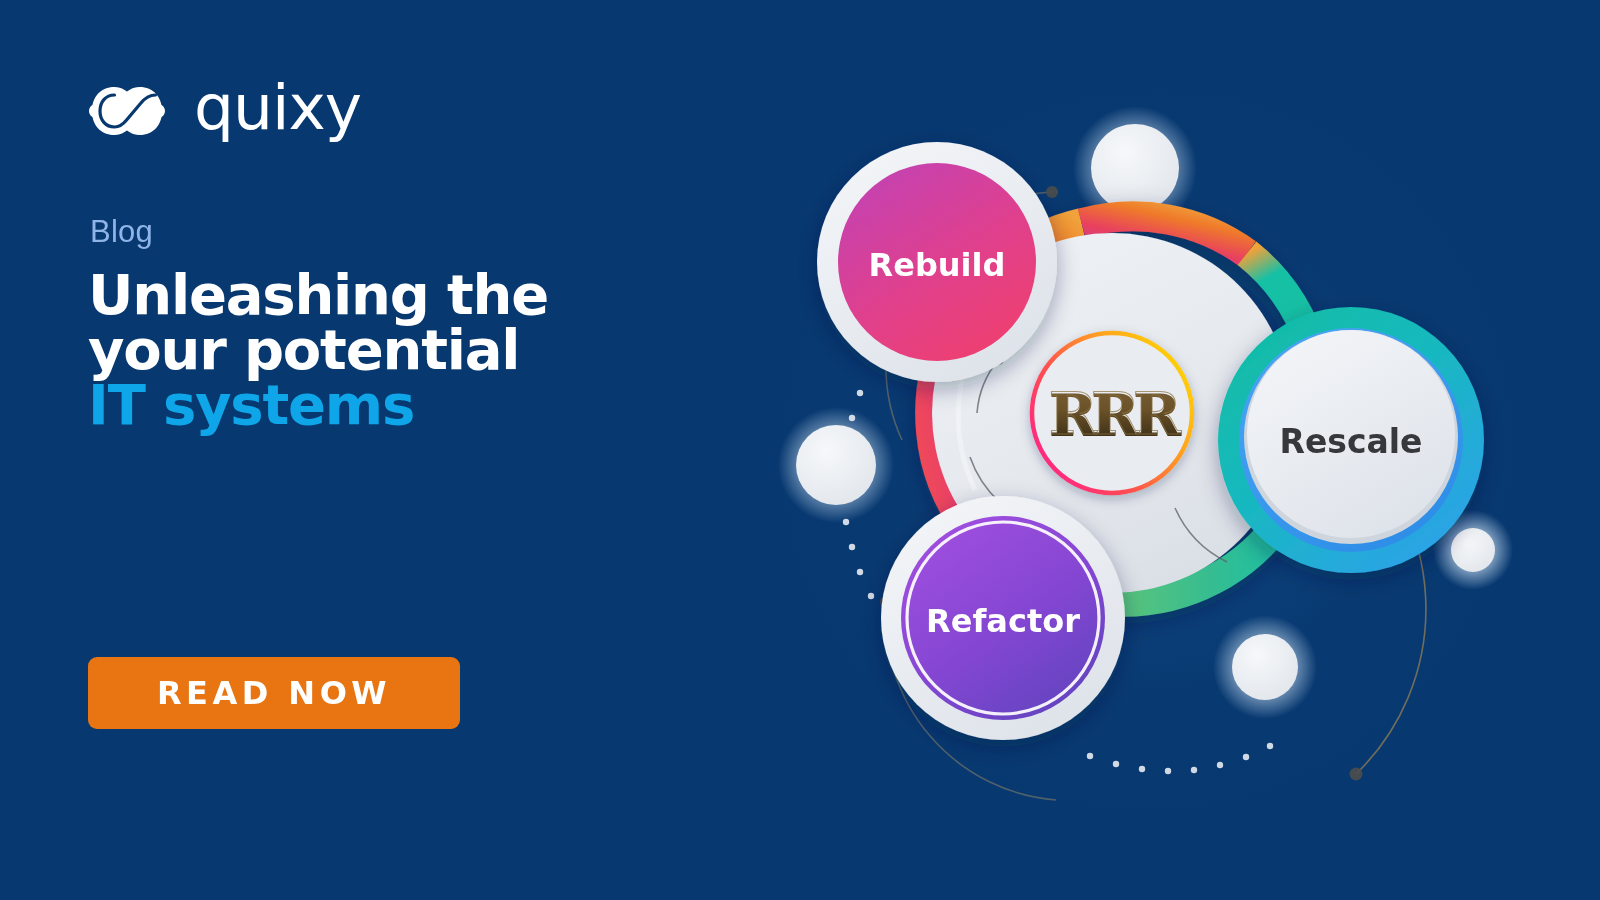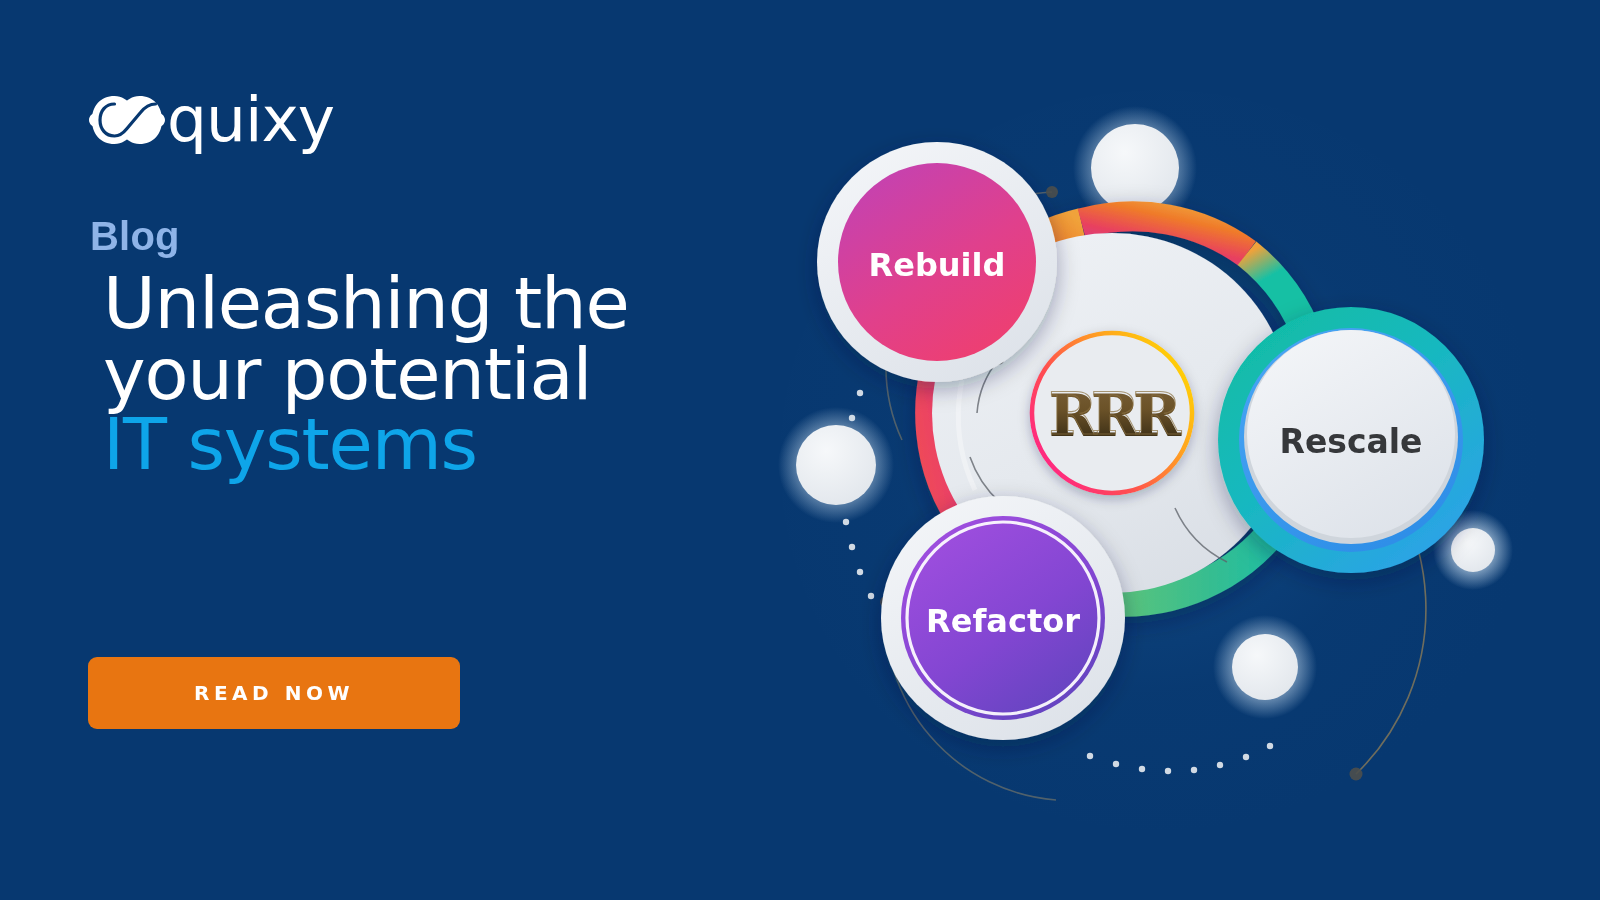--- a/index.html
+++ b/index.html
@@ -31,68 +31,68 @@
   
   .left-col {
     position:absolute;
     left:88px; top:0;
     width:680px; height:900px;
   }
 
   
   .logo-row {
     position:absolute;
-    left:0; top:88px;
-    display:flex; align-items:center; gap:1px;
+    left:0; top:76px;
+    display:flex; align-items:flex-end; gap:28px;
   }
   .logo-mark { width:78px; height:56px; display:block; }
   .logo-word {
     color:#ffffff;
     font-size:63px;
     font-weight:400;
     letter-spacing:-1px;
     line-height:1;
     font-family:"DejaVu Sans", sans-serif;
   }
 
   
   .eyebrow {
     position:absolute;
     left:2px; top:216px;
-    font-size:40px;
-    font-weight:700;
+    font-size:31px;
+    font-weight:400;
     letter-spacing:.2px;
     color:#8fb4e8;
     line-height:1;
   }
 
   
   .headline {
     position:absolute;
-    left:15px; top:268px;
+    left:0; top:268px;
     width:700px;
-    font-size:72px;
-    font-weight:400;
+    font-size:56px;
+    font-weight:700;
     line-height:.98;
     letter-spacing:-1.2px;
     color:#ffffff;
     font-family:"DejaVu Sans", sans-serif;
   }
   .headline .hl-line { display:block; white-space:nowrap; }
   .headline .accent { color:#0ea5e9; }
 
   
   .cta {
     position:absolute;
     left:0; top:657px;
     width:372px; height:72px;
     background:#e87511;
     border:none; border-radius:9px;
     color:#ffffff;
-    font-size:20px;
+    font-size:32px;
     font-weight:700;
     letter-spacing:4.5px;
     font-family:"DejaVu Sans", sans-serif;
     cursor:pointer;
     display:flex; align-items:center; justify-content:center;
   }
 
   
   .graphic {
     position:absolute;

